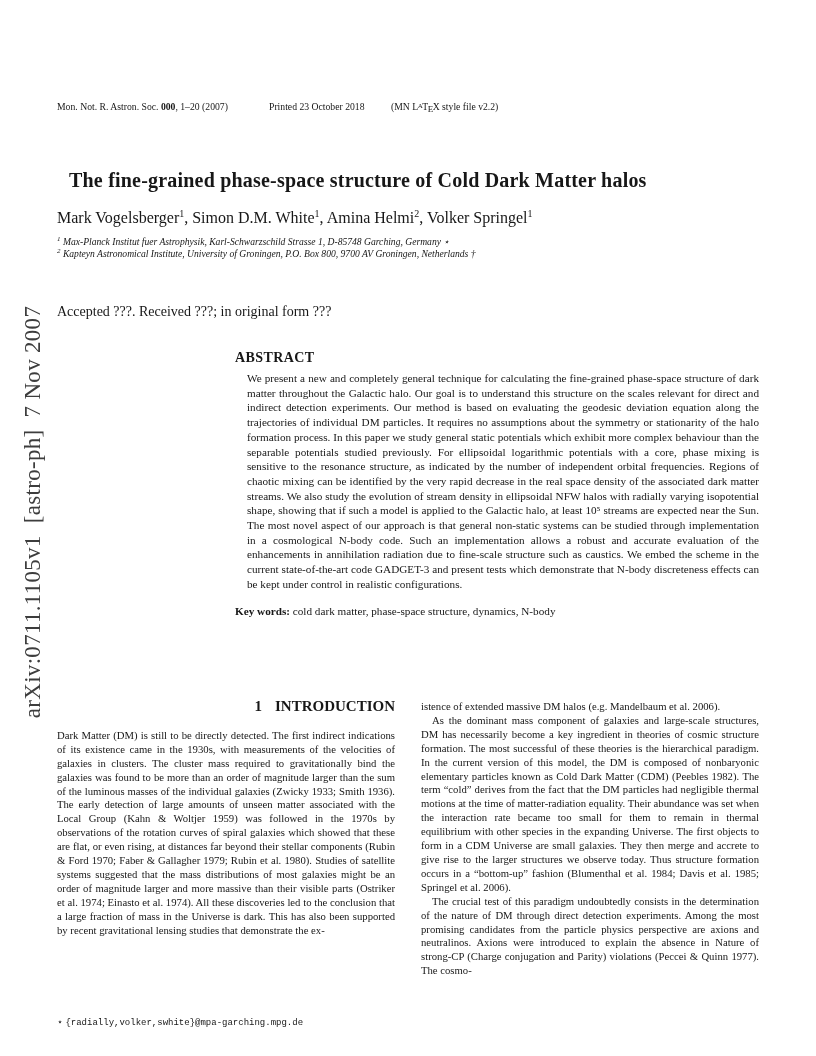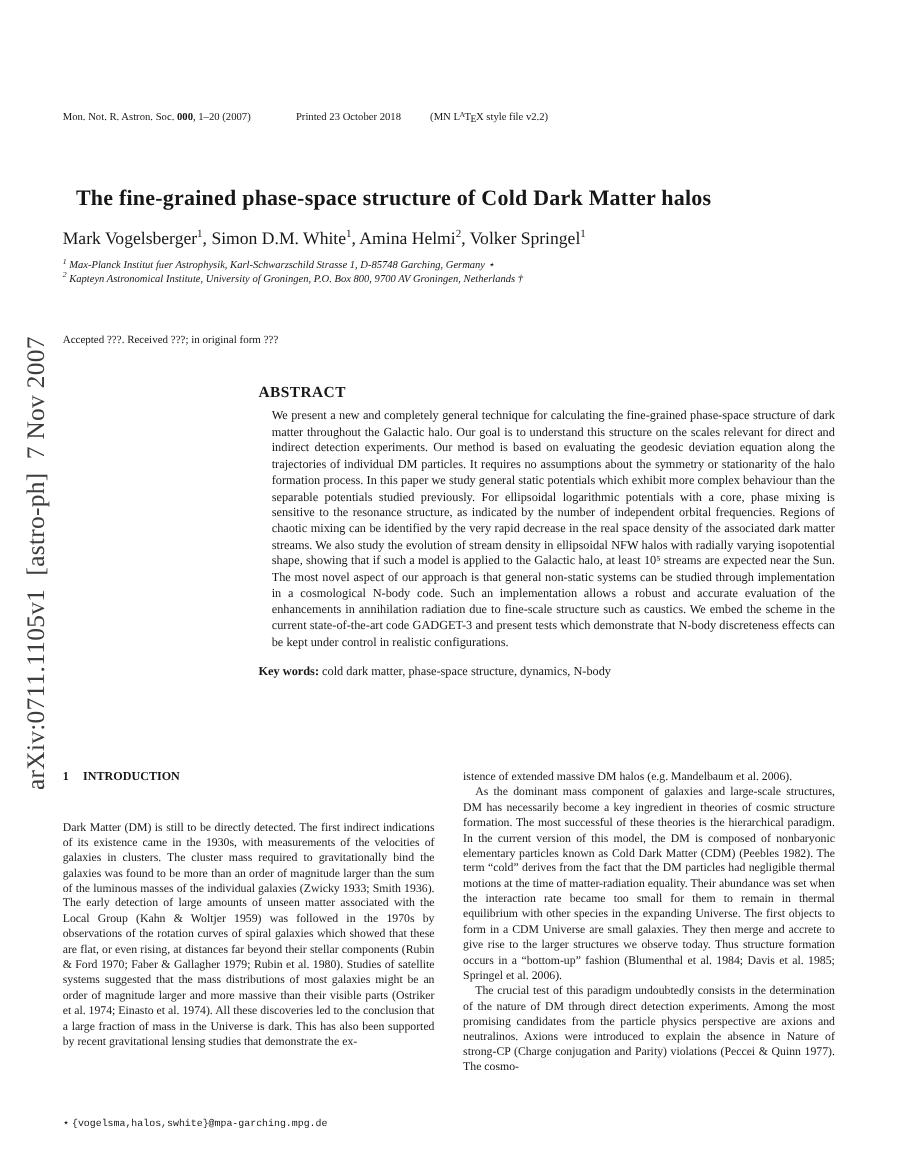--- a/index.html
+++ b/index.html
@@ -35,32 +35,32 @@
     top: 157px; left: 57px; width: 702px;
     font-size: 20px; font-weight: bold; letter-spacing: 0.2px;
   }
 
   .authors { top: 209px; left: 57px; width: 702px; font-size: 16px; }
   .authors sup { font-size: 10px; line-height: 0; }
 
   .affils { top: 236px; left: 57px; width: 702px; font-size: 9.6px; font-style: italic; line-height: 11.6px; }
   .affils sup { font-size: 7px; line-height: 0; }
 
-  .accepted { top: 304px; left: 57px; font-size: 10px; }
+  .accepted { top: 304px; left: 57px; font-size: 14px; }
 
   .abstract { top: 350px; left: 235px; width: 524px; }
   .abstract-h { font-size: 14px; font-weight: bold; letter-spacing: 0.4px; }
   .abstract-t { margin: 5px 0 0 12px; font-size: 11.2px; line-height: 14.7px; text-align: justify; }
   .keywords { margin: 13px 0 16px 0; font-size: 11.2px; }
   .kw-label { font-weight: bold; }
 
   .col { position: absolute; width: 338px; font-size: 10.7px; line-height: 13.9px; text-align: justify; }
   .col-left  { top: 700px; left: 57px; }
   .col-right { top: 700px; left: 421px; }
-  .sec-h { font-size: 11px; font-weight: bold; text-align: left; margin-bottom: 32px; }
+  .sec-h { font-size: 15px; font-weight: bold; text-align: right; margin-bottom: 15px; }
   .sec-num { margin-right: 13px; }
   .col p { margin: 0; }
   .p-indent { text-indent: 11px; }
 
   .footnotes { top: 1016px; left: 57px; width: 345px; font-size: 9.6px; line-height: 12px; }
   .fn-email { font-family: "Liberation Mono", "DejaVu Sans Mono", monospace; font-size: 9px; }
 </style>
 </head>
 <body>
 
@@ -98,16 +98,16 @@
     <p>Dark Matter (DM) is still to be directly detected. The first indirect indications of its existence came in the 1930s, with measurements of the velocities of galaxies in clusters. The cluster mass required to gravitationally bind the galaxies was found to be more than an order of magnitude larger than the sum of the luminous masses of the individual galaxies (Zwicky 1933; Smith 1936). The early detection of large amounts of unseen matter associated with the Local Group (Kahn &amp; Woltjer 1959) was followed in the 1970s by observations of the rotation curves of spiral galaxies which showed that these are flat, or even rising, at distances far beyond their stellar components (Rubin &amp; Ford 1970; Faber &amp; Gallagher 1979; Rubin et al. 1980). Studies of satellite systems suggested that the mass distributions of most galaxies might be an order of magnitude larger and more massive than their visible parts (Ostriker et al. 1974; Einasto et al. 1974). All these discoveries led to the conclusion that a large fraction of mass in the Universe is dark. This has also been supported by recent gravitational lensing studies that demonstrate the ex-</p>
   </div>
 
   <div class="abs col col-right">
     <p>istence of extended massive DM halos (e.g. Mandelbaum et al. 2006).</p>
     <p class="p-indent">As the dominant mass component of galaxies and large-scale structures, DM has necessarily become a key ingredient in theories of cosmic structure formation. The most successful of these theories is the hierarchical paradigm. In the current version of this model, the DM is composed of nonbaryonic elementary particles known as Cold Dark Matter (CDM) (Peebles 1982). The term “cold” derives from the fact that the DM particles had negligible thermal motions at the time of matter-radiation equality. Their abundance was set when the interaction rate became too small for them to remain in thermal equilibrium with other species in the expanding Universe. The first objects to form in a CDM Universe are small galaxies. They then merge and accrete to give rise to the larger structures we observe today. Thus structure formation occurs in a “bottom-up” fashion (Blumenthal et al. 1984; Davis et al. 1985; Springel et al. 2006).</p>
     <p class="p-indent">The crucial test of this paradigm undoubtedly consists in the determination of the nature of DM through direct detection experiments. Among the most promising candidates from the particle physics perspective are axions and neutralinos. Axions were introduced to explain the absence in Nature of strong-CP (Charge conjugation and Parity) violations (Peccei &amp; Quinn 1977). The cosmo-</p>
   </div>
 
   <div class="abs footnotes">
-    <div><span>⋆</span> <span class="fn-email">{vogelsma,halos,swhite}@mpa-garching.mpg.de</span></div>
+    <div><span>⋆</span> <span class="fn-email">{radially,volker,swhite}@mpa-garching.mpg.de</span></div>
   </div>
 
 </div>
 
 </body></html>

